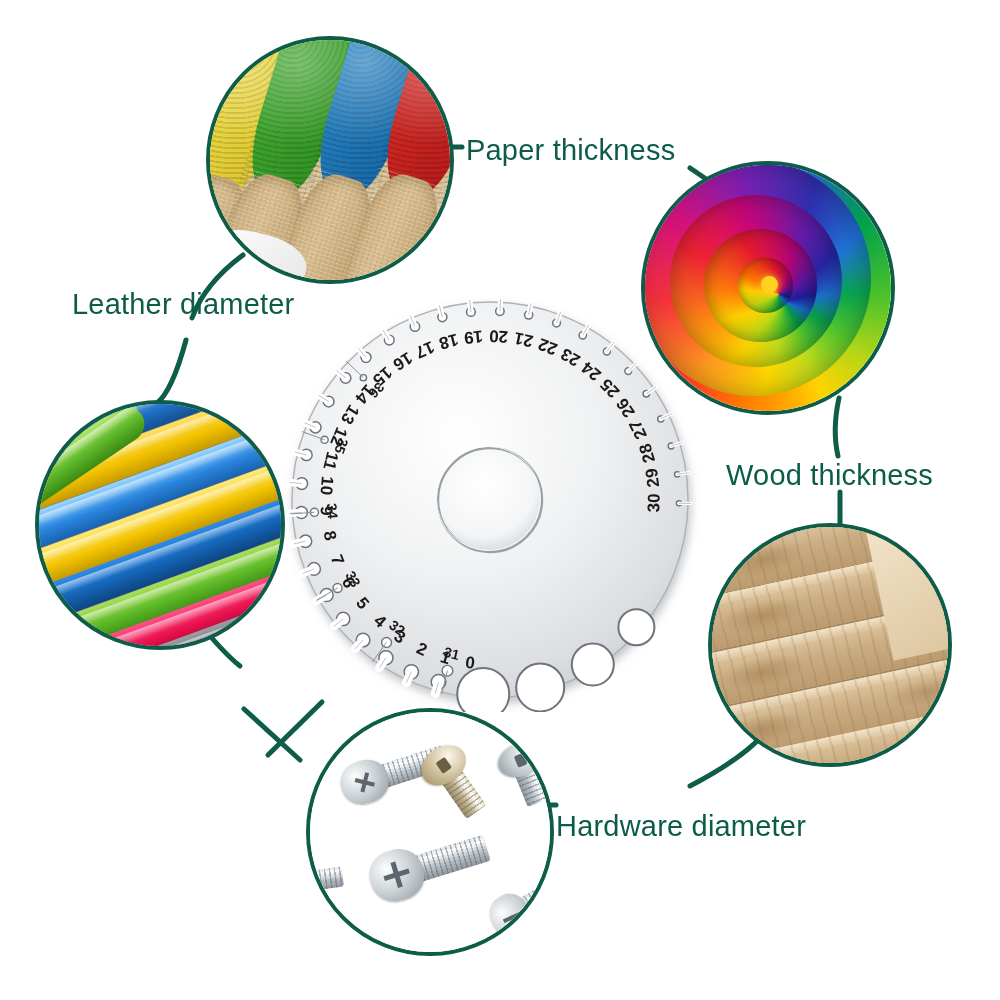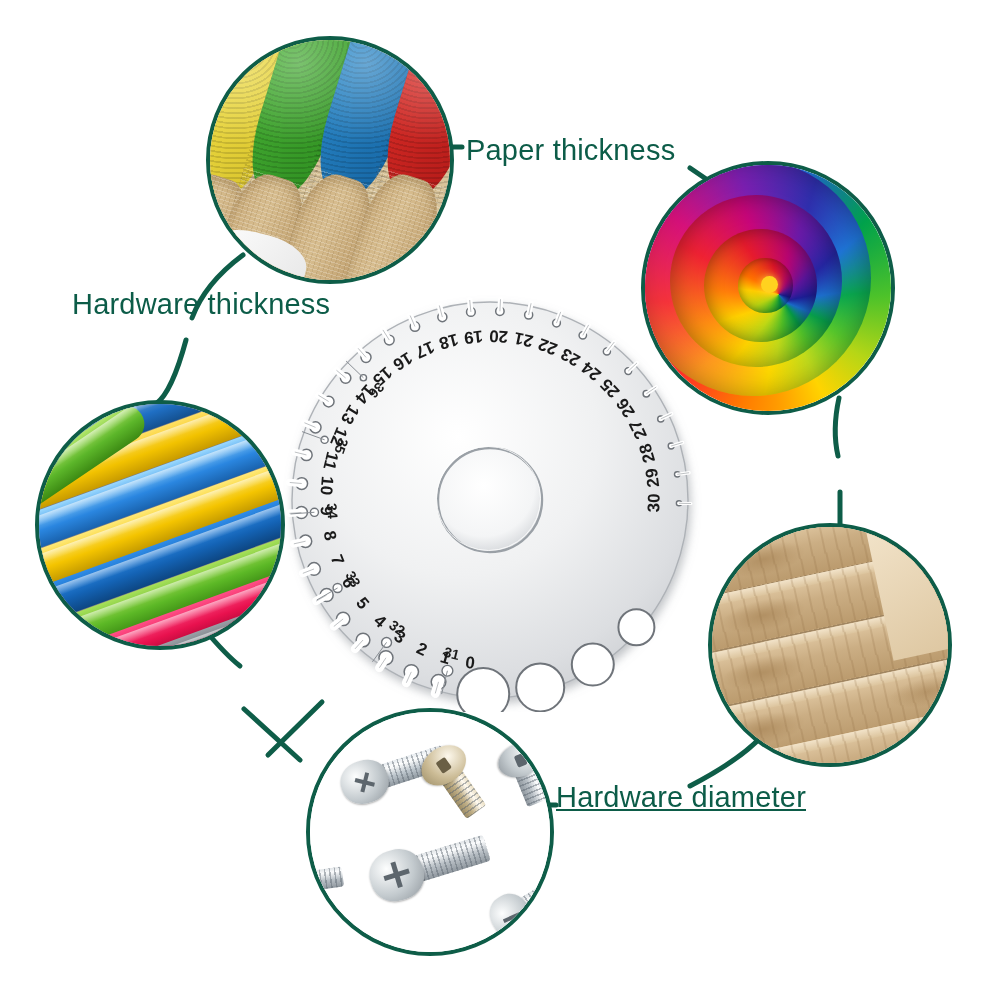--- a/index.html
+++ b/index.html
@@ -480,19 +480,20 @@
         <text x="119.12993013778926" y="339.8246851112417" fill="#1a1a1a" font-family="Liberation Sans, sans-serif" font-size="14" font-weight="700" text-anchor="middle" dominant-baseline="central" transform="rotate(36 119.12993013778926 339.8246851112417)">32</text>
         <text x="75.16798620205867" y="291" fill="#1a1a1a" font-family="Liberation Sans, sans-serif" font-size="14" font-weight="700" text-anchor="middle" dominant-baseline="central" transform="rotate(60 75.16798620205867 291)">33</text>
         <text x="54.38488005894777" y="223.02152285157183" fill="#1a1a1a" font-family="Liberation Sans, sans-serif" font-size="14" font-weight="700" text-anchor="middle" dominant-baseline="central" transform="rotate(86 54.38488005894777 223.02152285157183)">34</text>
         <text x="63.528565915826476" y="157.96081735454436" fill="#1a1a1a" font-family="Liberation Sans, sans-serif" font-size="14" font-weight="700" text-anchor="middle" dominant-baseline="central" transform="rotate(110 63.528565915826476 157.96081735454436)">35</text>
         <text x="98.34431154649313" y="102.24397746747842" fill="#1a1a1a" font-family="Liberation Sans, sans-serif" font-size="14" font-weight="700" text-anchor="middle" dominant-baseline="central" transform="rotate(134 98.34431154649313 102.24397746747842)">36</text>
       </g>
   </svg>
 
   <div class="callout" style="left:466px;top:136px;">Paper thickness</div>
 
-  <div class="callout" style="left:72px;top:290px;">Hardware thickness</div>
-
-
-
-  <div class="callout" style="left:556px;top:783px;text-decoration:underline;">Hardware diameter</div>
+  <div class="callout" style="left:72px;top:290px;">Leather diameter</div>
+
+  <div class="callout" style="left:726px;top:461px;">Wood thickness</div>
+
+
+  <div class="callout" style="left:556px;top:812px;">Hardware diameter</div>
 
 </div>
 
 </body></html>

